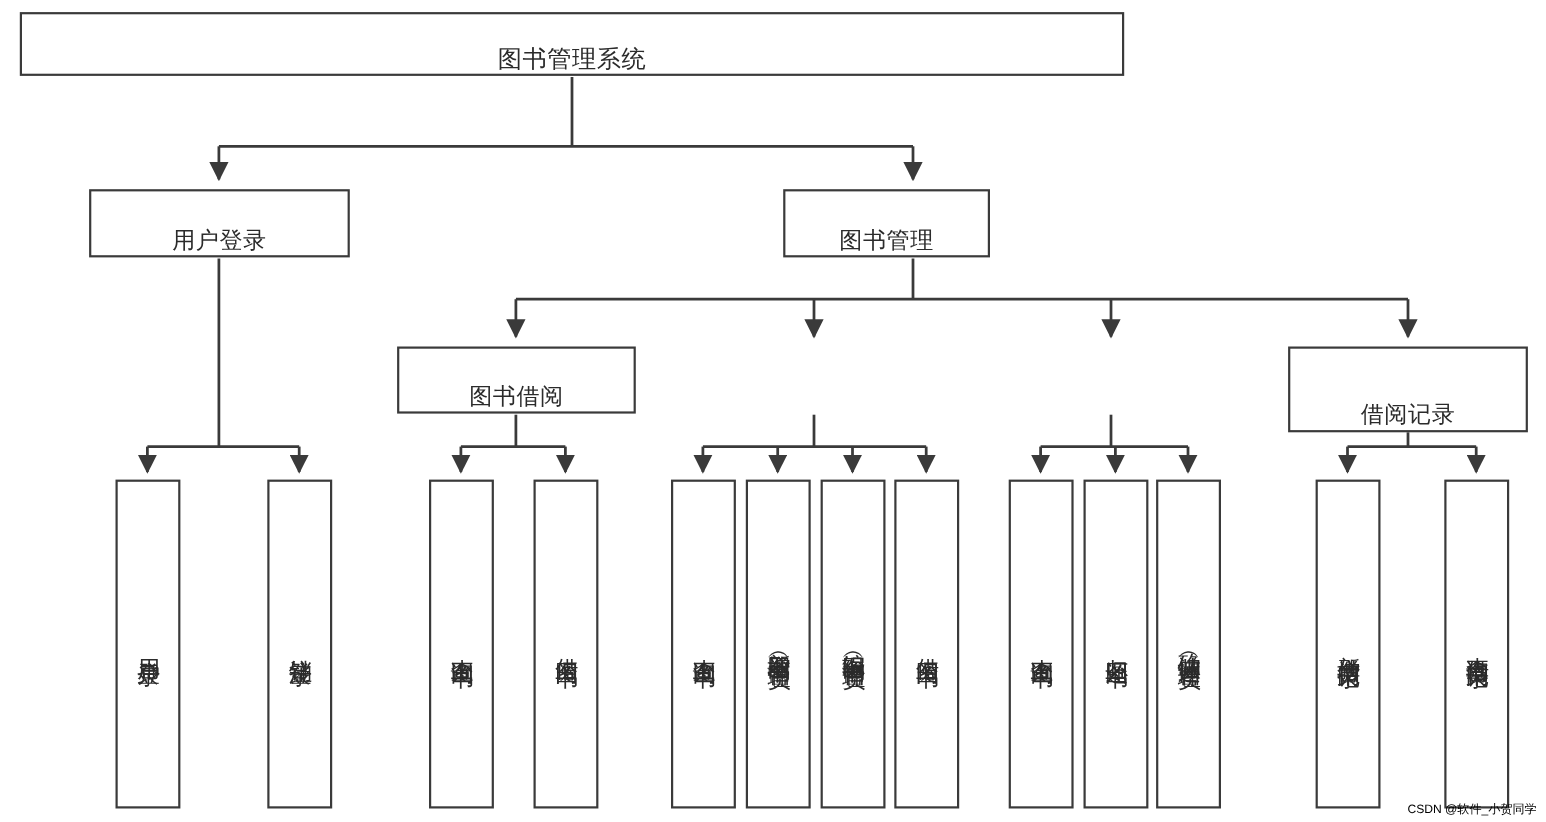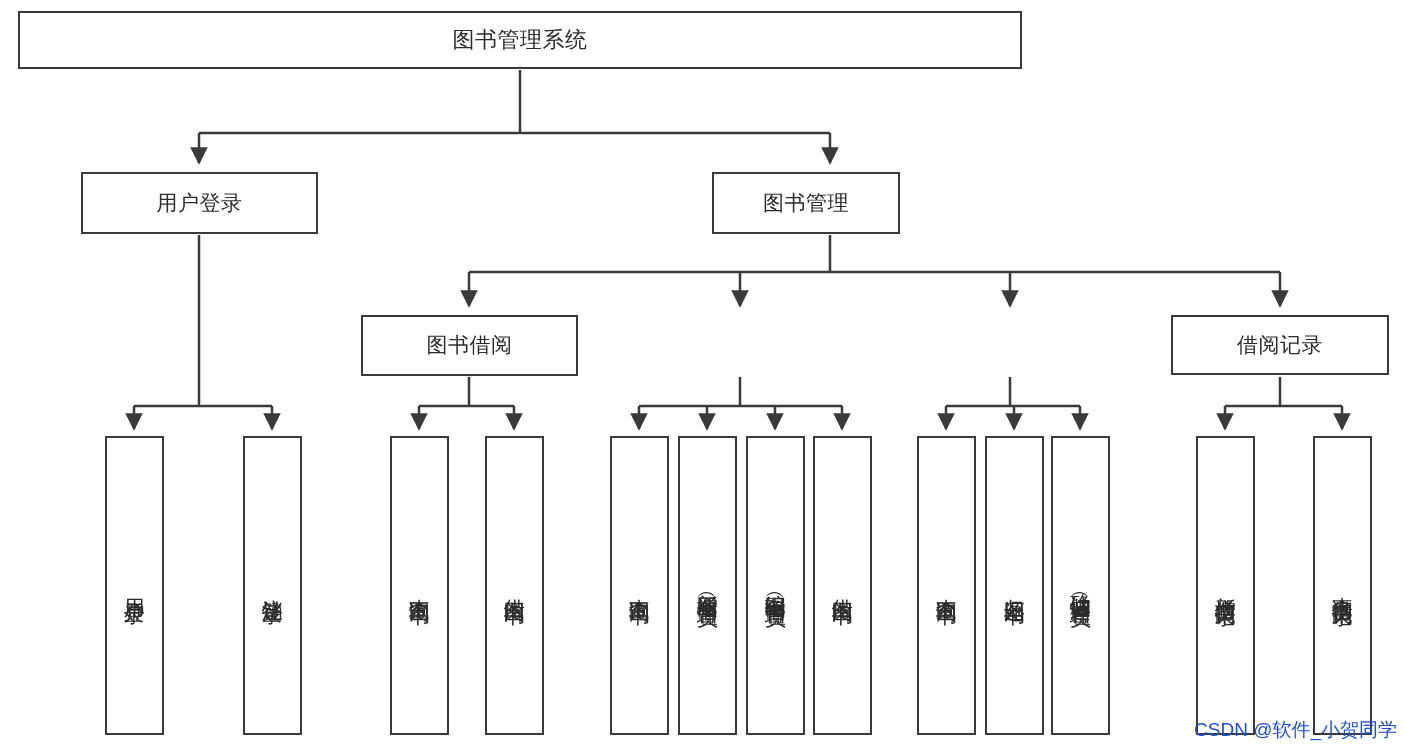--- a/index.html
+++ b/index.html
@@ -25,21 +25,21 @@
     width: 1405px;
     height: 747px;
     pointer-events: none;
   }
   .node {
     position: absolute;
     box-sizing: border-box;
     background: #ffffff;
     border: 2px solid #3a3a3a;
     display: flex;
-    align-items: center;
+    align-items: flex-end;
     justify-content: center;
     color: #2b2b2b;
     z-index: 2;
   }
   .node-label {
     display: block;
     text-align: center;
     line-height: 1.18;
     white-space: nowrap;
   }
@@ -62,22 +62,22 @@
     text-orientation: upright;
     font-size: 21px;
     line-height: 1.12;
     letter-spacing: 2px;
     white-space: nowrap;
   }
   #watermark {
     position: absolute;
     right: 8px;
     bottom: 4px;
-    font-size: 19px;
-    color: #1d4ed8;
+    font-size: 11px;
+    color: #000000;
     z-index: 5;
     white-space: nowrap;
     font-family: "Liberation Sans", "DejaVu Sans", sans-serif;
   }
 </style>
 </head>
 <body>
 
 <div id="diagram">
 
@@ -138,21 +138,21 @@
   <div class="node horiz" style="left:81px; top:172px; width:237px; height:62px;">
     <span class="node-label">用户登录</span>
   </div>
   <div class="node horiz" style="left:712px; top:172px; width:188px; height:62px;">
     <span class="node-label">图书管理</span>
   </div>
 
   <div class="node horiz" style="left:361px; top:315px; width:217px; height:61px;">
     <span class="node-label">图书借阅</span>
   </div>
-  <div class="node horiz" style="left:1171px; top:315px; width:218px; height:60px;">
+  <div class="node horiz" style="left:1171px; top:315px; width:218px; height:78px;">
     <span class="node-label">借阅记录</span>
   </div>
 
   <div class="node vert" style="left:105px; top:436px; width:59px; height:299px;">
     <span class="node-label">用户登录</span>
   </div>
   <div class="node vert" style="left:243px; top:436px; width:59px; height:299px;">
     <span class="node-label">注销登录</span>
   </div>
 

